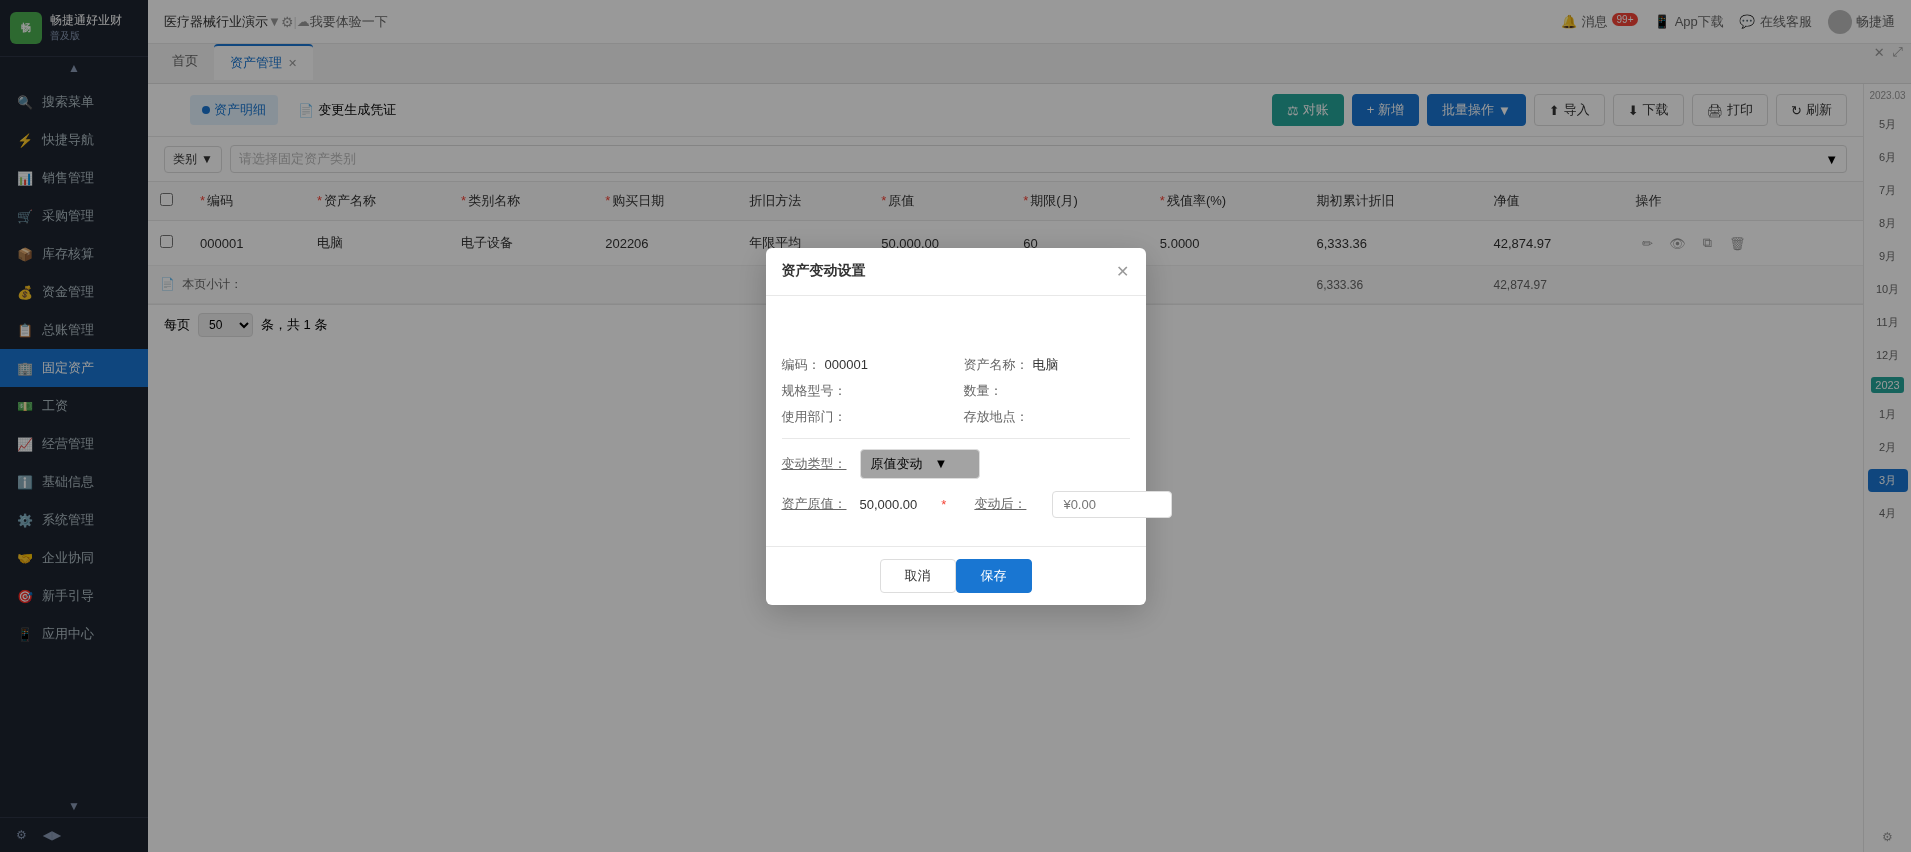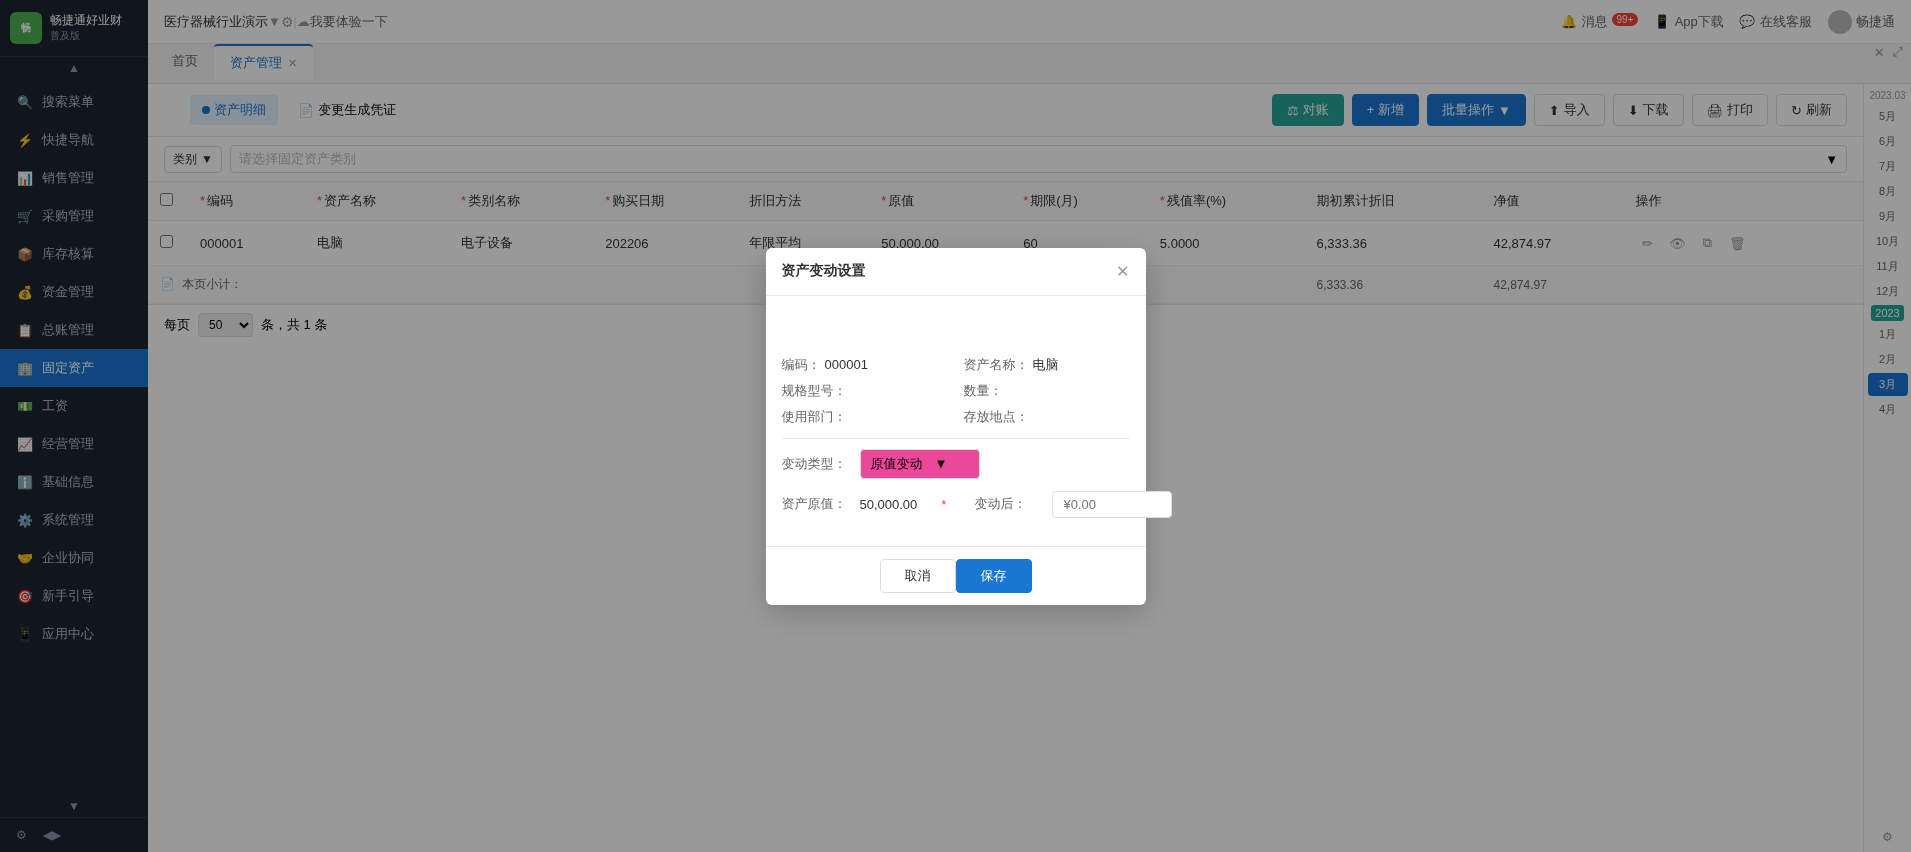--- a/index.html
+++ b/index.html
@@ -65,21 +65,21 @@
     .table-wrap { overflow: auto; }
     table { width: 100%; border-collapse: collapse; }
     th { background: #fafafa; padding: 10px 12px; text-align: left; font-size: 13px; color: #333; font-weight: 500; border-bottom: 1px solid #e8e8e8; white-space: nowrap; }
     td { padding: 10px 12px; font-size: 13px; color: #333; border-bottom: 1px solid #f0f0f0; white-space: nowrap; }
     .required-star { color: #f44336; margin-right: 2px; }
     .row-actions { display: flex; gap: 6px; }
     .action-btn { width: 24px; height: 24px; display: flex; align-items: center; justify-content: center; cursor: pointer; color: #999; border-radius: 3px; }
     .subtotal-row td { background: #fafafa; font-size: 12px; color: #666; }
 
     
-    .right-sidebar { width: 48px; background: #fff; border-left: 1px solid #e8e8e8; display: flex; flex-direction: column; align-items: center; padding: 4px 8px; gap: 2px; overflow: hidden; }
+    .right-sidebar { width: 48px; background: #fff; border-left: 1px solid #e8e8e8; display: flex; flex-direction: column; align-items: center; padding: 4px 8px; gap: 10px; overflow: hidden; }
     .cal-item { width: 40px; text-align: center; padding: 4px 2px; cursor: pointer; border-radius: 4px; font-size: 11px; color: #666; }
     .cal-item.active { background: #1976d2; color: #fff; border-radius: 4px; }
     .cal-year { font-size: 10px; color: #999; text-align: center; padding: 2px; }
 
     
     .page-footer { padding: 8px 16px; display: flex; align-items: center; gap: 8px; border-top: 1px solid #e8e8e8; background: #fff; }
     .footer-select { border: 1px solid #ddd; border-radius: 4px; padding: 3px 6px; font-size: 12px; }
 
     
     .overlay { position: fixed; top: 0; left: 0; right: 0; bottom: 0; background: rgba(0,0,0,0.4); z-index: 1000; display: flex; align-items: center; justify-content: center; }
@@ -89,22 +89,22 @@
     .dialog-header { padding: 14px 16px; border-bottom: 1px solid #e8e8e8; display: flex; align-items: center; justify-content: space-between; }
     .dialog-title { font-size: 14px; font-weight: 600; color: #333; }
     .dialog-close { cursor: pointer; color: #999; font-size: 16px; }
     .dialog-body { padding: 16px; }
     .dialog-info-grid { display: grid; grid-template-columns: 1fr 1fr; gap: 8px 16px; margin-bottom: 12px; margin-top: 44px; }
     .dialog-info-item { display: flex; align-items: center; gap: 4px; font-size: 13px; }
     .dialog-info-label { color: #666; }
     .dialog-info-value { color: #333; }
     .dialog-divider { border: none; border-top: 1px solid #e8e8e8; margin: 10px 0; }
     .dialog-form-row { display: flex; align-items: center; gap: 8px; margin-bottom: 12px; font-size: 13px; }
-    .dialog-form-label { color: #666; min-width: 70px; }
-    .dialog-select { display: flex; align-items: center; gap: 4px; border: 1px solid #ddd; border-radius: 4px; padding: 5px 10px; cursor: pointer; background: #ec4899; min-width: 120px; }
+    .dialog-form-label { color: #666; min-width: 70px; text-decoration: underline; }
+    .dialog-select { display: flex; align-items: center; gap: 4px; border: 1px solid #ddd; border-radius: 4px; padding: 5px 10px; cursor: pointer; background: #a3a3a3; min-width: 120px; }
     .dialog-input { border: 1px solid #ddd; border-radius: 4px; padding: 5px 10px; font-size: 13px; outline: none; flex: 1; }
     .dialog-footer { padding: 12px 16px; border-top: 1px solid #e8e8e8; display: flex; justify-content: center; }
     .dialog-btn-cancel { padding: 7px 24px; border: 1px solid #ddd; border-radius: 4px; background: #fff; color: #333; cursor: pointer; font-size: 13px; }
     .dialog-btn-save { padding: 7px 24px; border: 1px solid #1976d2; border-radius: 4px; background: #1976d2; color: #fff; cursor: pointer; font-size: 13px; }
     .value-text { color: #333; }
   </style>
 </head>
 <body>
 
 <div class="app-container">

